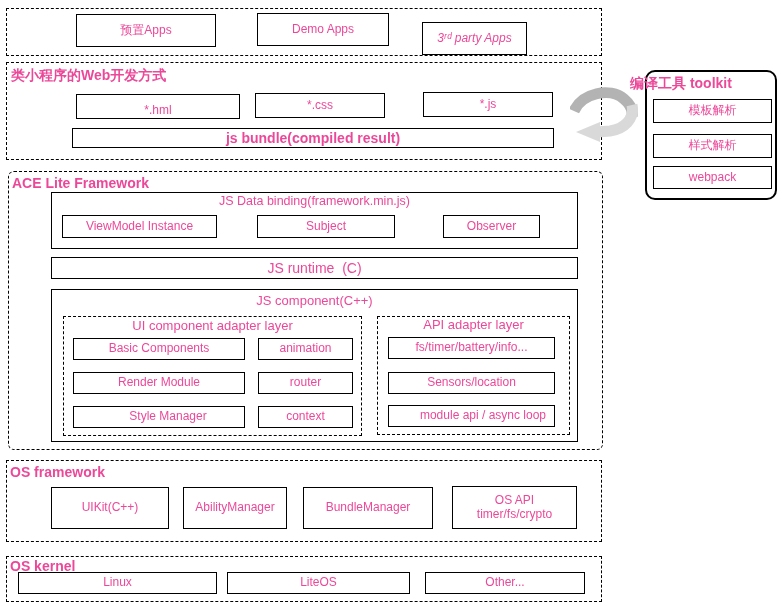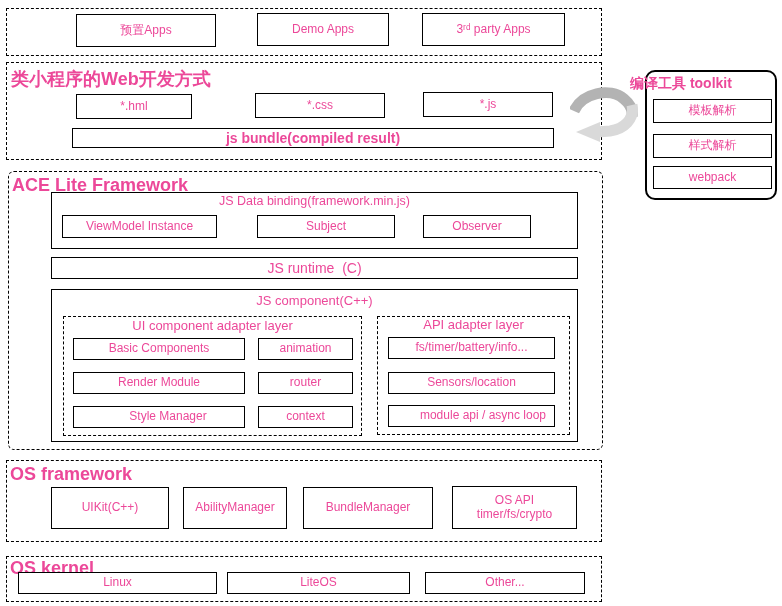--- a/index.html
+++ b/index.html
@@ -9,47 +9,47 @@
   }
   .sec{position:absolute;border:1px dashed #000;box-sizing:border-box;}
   .sec.rounded{border-radius:6px;}
   .box{
     position:absolute;border:1px solid #000;box-sizing:border-box;background:#fff;
     display:flex;align-items:center;justify-content:center;
     font-size:12px;text-align:center;line-height:1.15;
   }
   .box.big{font-size:14px;}
   .dashdot{position:absolute;border:1px dashed #000;box-sizing:border-box;}
-  .sec-title{position:absolute;font-weight:bold;font-size:18px;white-space:nowrap;}
+  .sec-title{position:absolute;font-weight:bold;font-size:14px;white-space:nowrap;}
   .inner-title{position:absolute;width:100%;text-align:center;font-size:12.5px;white-space:nowrap;}
   .toolkit{
     position:absolute;border:2px solid #000;border-radius:10px;box-sizing:border-box;background:#fff;
   }
   .pre{white-space:pre;}
   .two-line span{display:block;}
 </style>
 </head>
 <body>
 
 <div id="stage">
 
   <div class="sec" style="left:6px;top:8px;width:596px;height:48px;"></div>
   <div class="box" style="left:76px;top:14px;width:140px;height:33px;">
       <span>预置Apps</span>
     </div>
   <div class="box" style="left:257px;top:13px;width:132px;height:33px;">
       <span>Demo Apps</span>
     </div>
-  <div class="box" style="left:422px;top:13px;width:143px;height:33px;">
+  <div class="box" style="left:422px;top:22px;width:105px;height:33px;font-style:italic;">
       <span>3ʳᵈ party Apps</span>
     </div>
 
   <div class="sec" style="left:6px;top:62px;width:596px;height:98px;"></div>
   <div class="sec-title" style="left:11px;top:67px;">类小程序的Web开发方式</div>
-  <div class="box" style="left:76px;top:94px;width:116px;height:25px;">
+  <div class="box" style="left:76px;top:94px;width:164px;height:25px;align-items:flex-end;">
       <span>*.hml</span>
     </div>
   <div class="box" style="left:255px;top:93px;width:130px;height:25px;">
       <span>*.css</span>
     </div>
   <div class="box" style="left:423px;top:92px;width:130px;height:25px;">
       <span>*.js</span>
     </div>
   <div class="box big" style="left:72px;top:128px;width:482px;height:20px;font-weight:bold;">
       <span>js bundle(compiled result)</span>
@@ -77,21 +77,21 @@
   <div class="sec-title" style="left:12px;top:175px;">ACE Lite Framework</div>
 
   <div class="box" style="left:51px;top:192px;width:527px;height:57px;"></div>
   <div class="inner-title" style="left:51px;top:194px;width:527px;">JS Data binding(framework.min.js)</div>
   <div class="box" style="left:62px;top:215px;width:155px;height:23px;">
       <span>ViewModel Instance</span>
     </div>
   <div class="box" style="left:257px;top:215px;width:138px;height:23px;">
       <span>Subject</span>
     </div>
-  <div class="box" style="left:423px;top:215px;width:108px;height:23px;">
+  <div class="box" style="left:443px;top:215px;width:97px;height:23px;">
       <span>Observer</span>
     </div>
 
   <div class="box big pre" style="left:51px;top:257px;width:527px;height:22px;"><span>JS runtime  (C)</span></div>
 
   <div class="box" style="left:51px;top:289px;width:527px;height:153px;align-items:flex-start;"></div>
   <div class="inner-title" style="left:51px;top:293px;width:527px;font-size:13px;">JS component(C++)</div>
 
   <div class="dashdot" style="left:63px;top:316px;width:299px;height:120px;"></div>
   <div class="inner-title" style="left:63px;top:318px;width:299px;font-size:13px;">UI component adapter layer</div>

